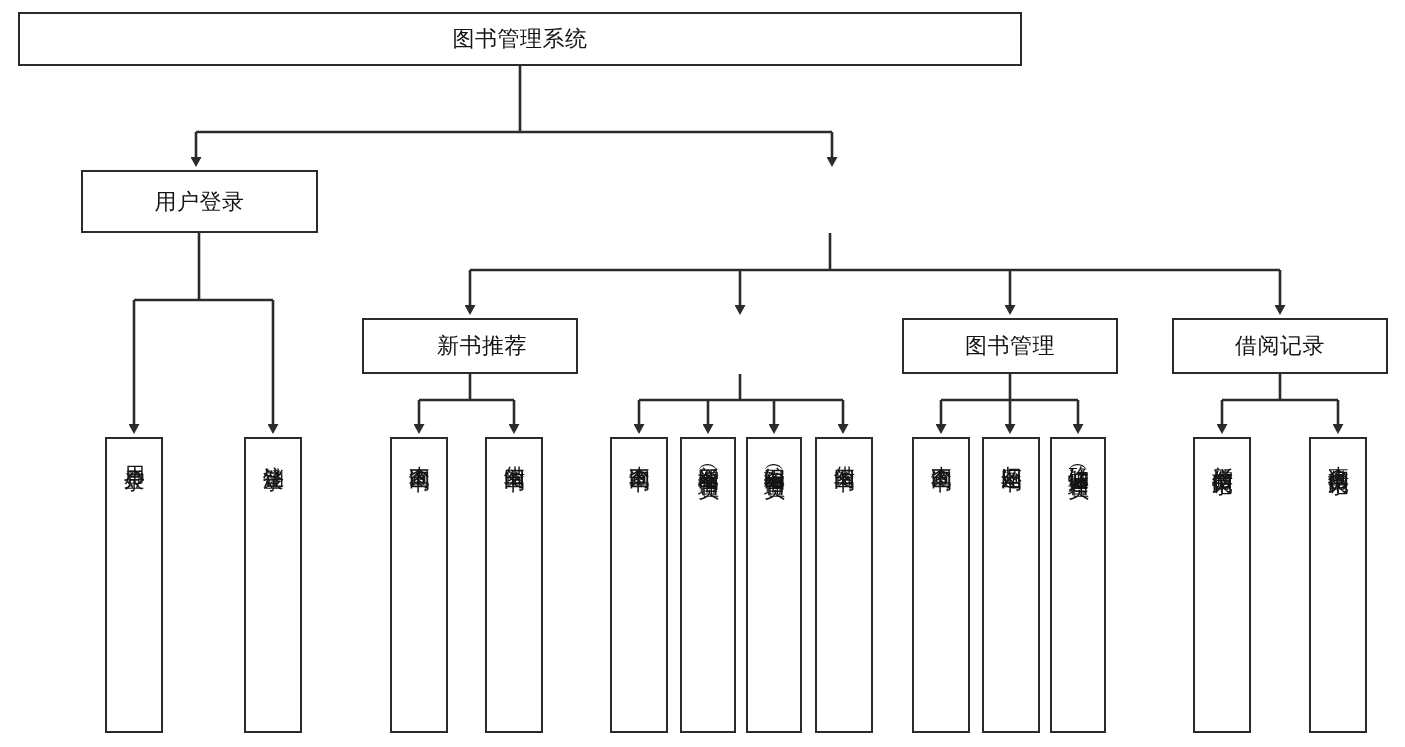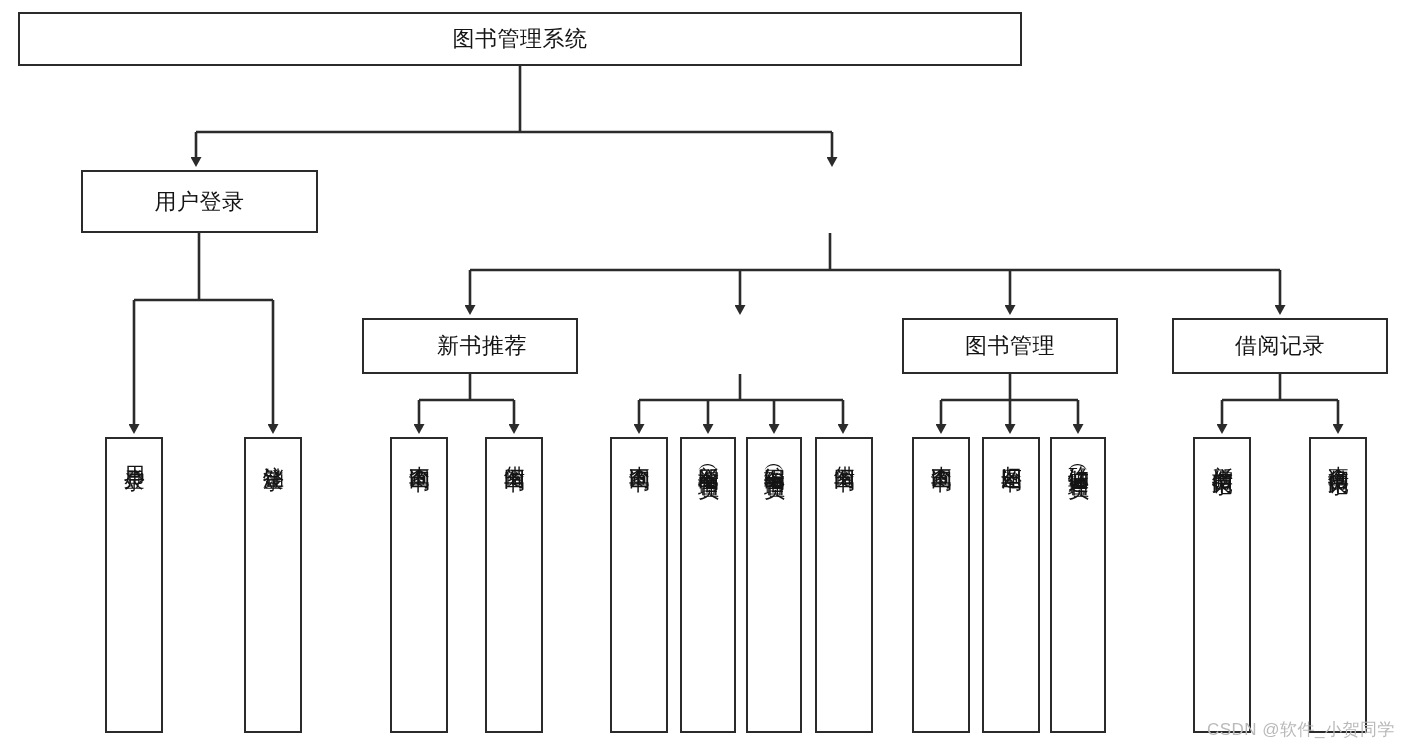--- a/index.html
+++ b/index.html
@@ -187,15 +187,14 @@
   </div>
 
   <div class="node vertical" style="left:1193px; top:437px; width:58px; height:296px;">
     <span class="label">新增借阅记录</span>
   </div>
 
   <div class="node vertical" style="left:1309px; top:437px; width:58px; height:296px;">
     <span class="label">查询借阅记录</span>
   </div>
 
-  <div class="watermark">CSDN @软件_小贺同学</div>
 
 </div>
 
 </body></html>

